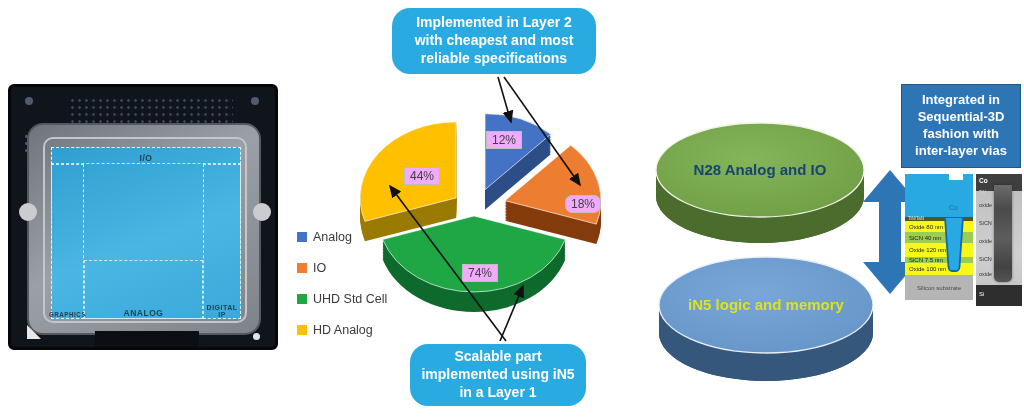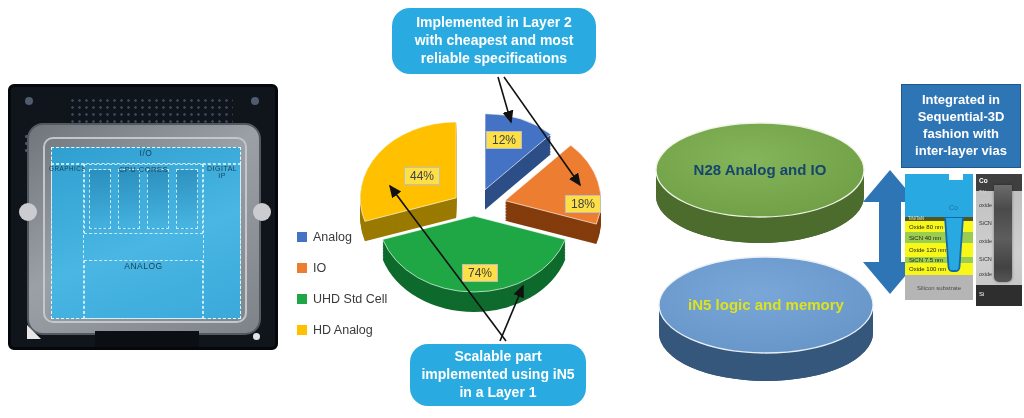--- a/index.html
+++ b/index.html
@@ -21,35 +21,35 @@
   .chip-frame{left:32px;top:50px;width:204px;height:186px;border-radius:10px;border:2px solid #c3c6ca;box-sizing:border-box}
   .notch{width:18px;height:18px;border-radius:50%;background:#caccd0}
   .chip-bottom-bar{left:84px;top:244px;width:104px;height:16px;background:#0b0e13}
   .chip-tri{left:16px;top:238px;width:0;height:0;border-left:14px solid #e8e8e8;border-top:14px solid transparent}
   .chip-dot-white{left:242px;top:246px;width:7px;height:7px;border-radius:50%;background:#e3e3e3}
 
   .die{left:40px;top:60px;width:190px;height:172px;
     background:linear-gradient(160deg,#2f9fd0,#49b6e3 55%,#3aa9da);
     outline:1px dashed rgba(230,248,255,.85);outline-offset:-1px}
   .reg{position:absolute;border:1px dashed rgba(235,250,255,.8);box-sizing:border-box;
-    display:flex;align-items:flex-start;justify-content:center;
-    color:#1d4256;font-weight:normal;letter-spacing:.5px;text-align:center}
+    display:flex;align-items:flex-end;justify-content:center;
+    color:#1d4256;font-weight:bold;letter-spacing:.5px;text-align:center}
   .core{position:absolute;border:1px dashed rgba(235,250,255,.8);box-sizing:border-box;
     background:linear-gradient(180deg,rgba(28,115,160,.45),rgba(73,182,227,.15))}
 
   
   .callout{background:#29abe2;border-radius:18px;color:#fff;font-weight:bold;
     font-size:14px;line-height:1.28;text-align:center;display:flex;align-items:center;
     justify-content:flex-start;padding:6px 10px;box-sizing:border-box}
   .callout.top{left:392px;top:8px;width:204px;height:66px}
   .callout.bottom{left:410px;top:344px;width:176px;height:62px}
 
   
   .pie-wrap{left:290px;top:80px;width:350px;height:280px}
-  .pie-label{position:absolute;transform:translate(-50%,-50%);background:#fde047;
+  .pie-label{position:absolute;transform:translate(-50%,-50%);background:#f0abfc;
     border:1px solid #bfbfbf;padding:1px 5px;font-size:12px;color:#404040;white-space:nowrap}
   .legend{left:297px;top:230px;width:110px}
   .legend-item{display:flex;align-items:center;margin-bottom:17px}
   .legend-swatch{width:10px;height:10px;margin-right:6px;flex:0 0 auto}
   .legend-text{font-size:12.5px;color:#3a3a3a}
 
   
   .disk-label{font-weight:bold;font-size:15px}
   .int-box{left:901px;top:84px;width:120px;height:84px;background:#2e75b6;border:1px solid #20588c;
     color:#fff;font-weight:bold;font-size:13px;line-height:1.3;text-align:center;
@@ -80,27 +80,20 @@
   <div class="abs die">
     <div class="reg" style="left:0;top:0;width:190px;height:17px;font-size:8.5px">
         <span>I/O</span>
       </div>
     <div class="reg" style="left:0;top:17px;width:33px;height:155px;font-size:6.3px">
         <span>GRAPHICS</span>
       </div>
     <div class="reg" style="left:152px;top:17px;width:38px;height:155px;font-size:7px;padding:0 3px">
         <span>DIGITAL IP</span>
       </div>
-    <div class="reg" style="left:33px;top:17px;width:119px;height:70px;font-size:7.5px">
-      <div class="core" style="left:4px;top:4px;width:22px;height:60px"></div>
-      <div class="core" style="left:33px;top:4px;width:22px;height:60px"></div>
-      <div class="core" style="left:62px;top:4px;width:22px;height:60px"></div>
-      <div class="core" style="left:91px;top:4px;width:22px;height:60px"></div>
-      <span style="position:relative;z-index:2">CPU CORES</span>
-    </div>
     <div class="reg" style="left:33px;top:113px;width:119px;height:59px;font-size:8.5px">
         <span>ANALOG</span>
       </div>
   </div>
 
   <div class="abs chip-bottom-bar"></div>
   <div class="abs chip-tri"></div>
   <div class="abs chip-dot-white"></div>
 </div>
 
@@ -168,21 +161,21 @@
       <path d="M166.20162612375117,127.38779844726108 L74.90020055941643,150.8730900197571 A96,76 0 0 1 166.20162612375114,51.387798447261076 Z" fill="#9a7a00"></path>
       <path d="M166.20162612375117,125.88779844726108 L74.90020055941643,149.3730900197571 A96,76 0 0 1 166.20162612375114,49.887798447261076 Z" fill="#9a7a00"></path>
       <path d="M166.20162612375117,124.38779844726108 L74.90020055941643,147.8730900197571 A96,76 0 0 1 166.20162612375114,48.387798447261076 Z" fill="#9a7a00"></path>
       <path d="M166.20162612375117,122.88779844726108 L74.90020055941643,146.3730900197571 A96,76 0 0 1 166.20162612375114,46.887798447261076 Z" fill="#9a7a00"></path>
       <path d="M166.20162612375117,121.38779844726108 L74.90020055941643,144.8730900197571 A96,76 0 0 1 166.20162612375114,45.387798447261076 Z" fill="#9a7a00"></path>
       <path d="M166.20162612375117,119.88779844726108 L74.90020055941643,143.3730900197571 A96,76 0 0 1 166.20162612375114,43.887798447261076 Z" fill="#9a7a00"></path>
       <path d="M166.20162612375117,118.38779844726108 L74.90020055941643,141.8730900197571 A96,76 0 0 1 166.20162612375114,42.387798447261076 Z" fill="#9a7a00"></path>
       <path d="M166.20162612375117,117.88779844726108 L74.90020055941643,141.3730900197571 A96,76 0 0 1 166.20162612375114,41.887798447261076 Z" fill="#ffc000" stroke="rgba(255,255,255,.65)" stroke-width="1"></path>
     </svg>
 <div class="pie-label" style="left: 214px; top: 60px;">12%</div>
-    <div class="pie-label" style="left: 293px; top: 124px;">18%</div>
+    <div class="pie-label" style="left: 293px; top: 124px; border-radius: 7px;">18%</div>
     <div class="pie-label" style="left: 190px; top: 193px;">74%</div>
     <div class="pie-label" style="left: 132px; top: 96px;">44%</div>
   </div>
 <div class="abs legend" id="legend">
     <div class="legend-item">
       <span class="legend-swatch" style="background: rgb(68, 114, 196);"></span>
       <span class="legend-text">Analog</span>
     </div>
     <div class="legend-item">
       <span class="legend-swatch" style="background: rgb(237, 125, 49);"></span>

